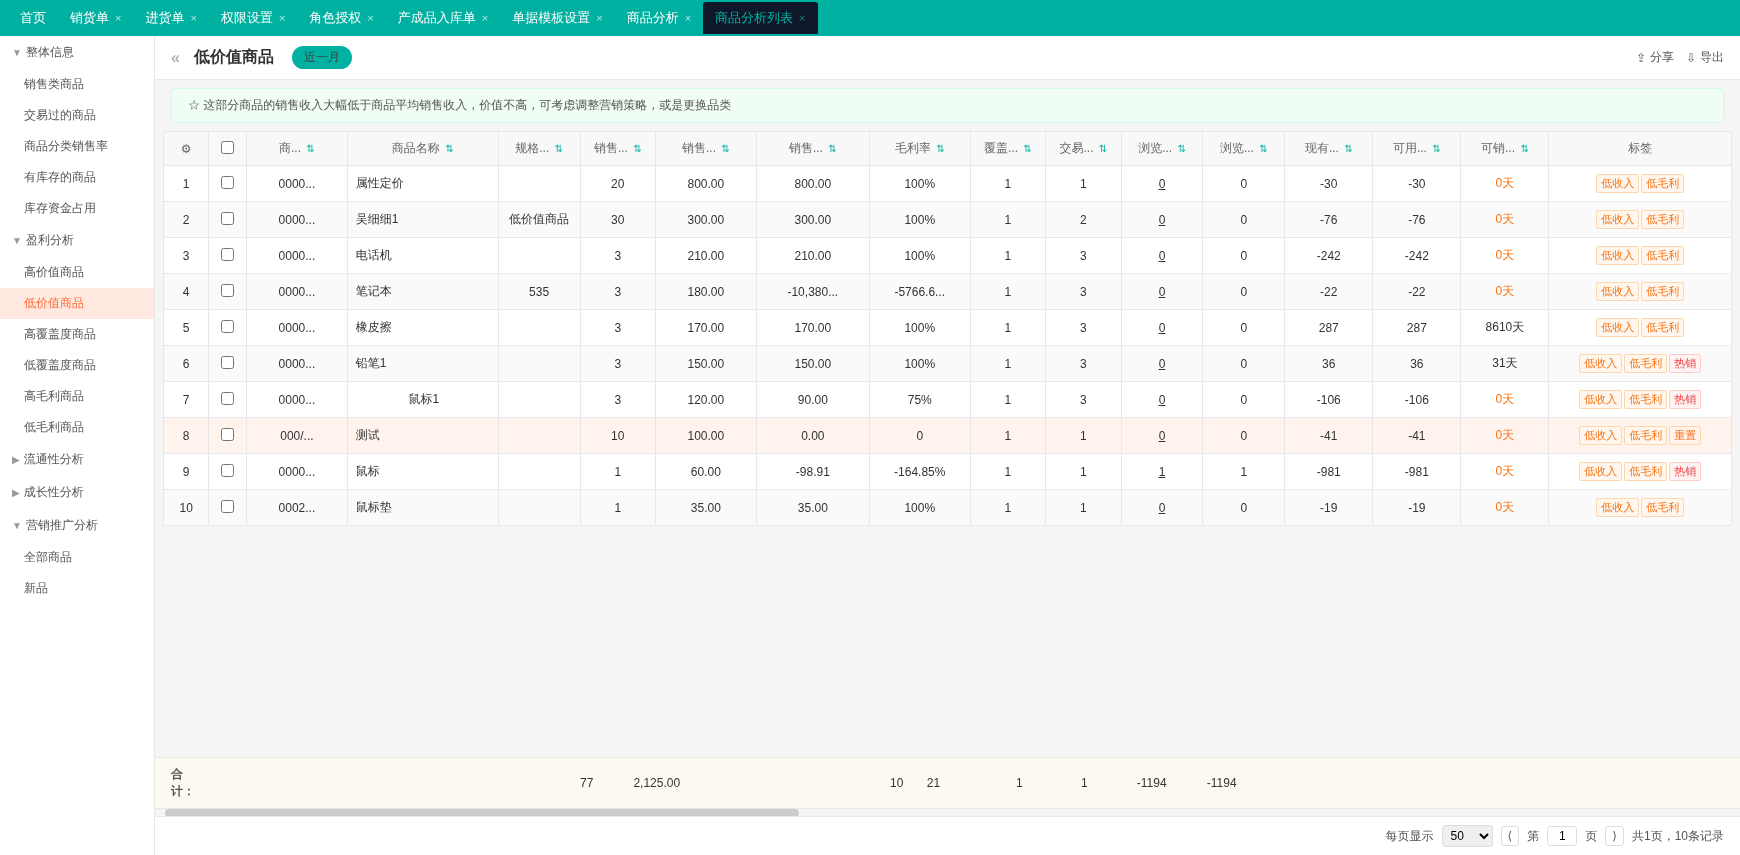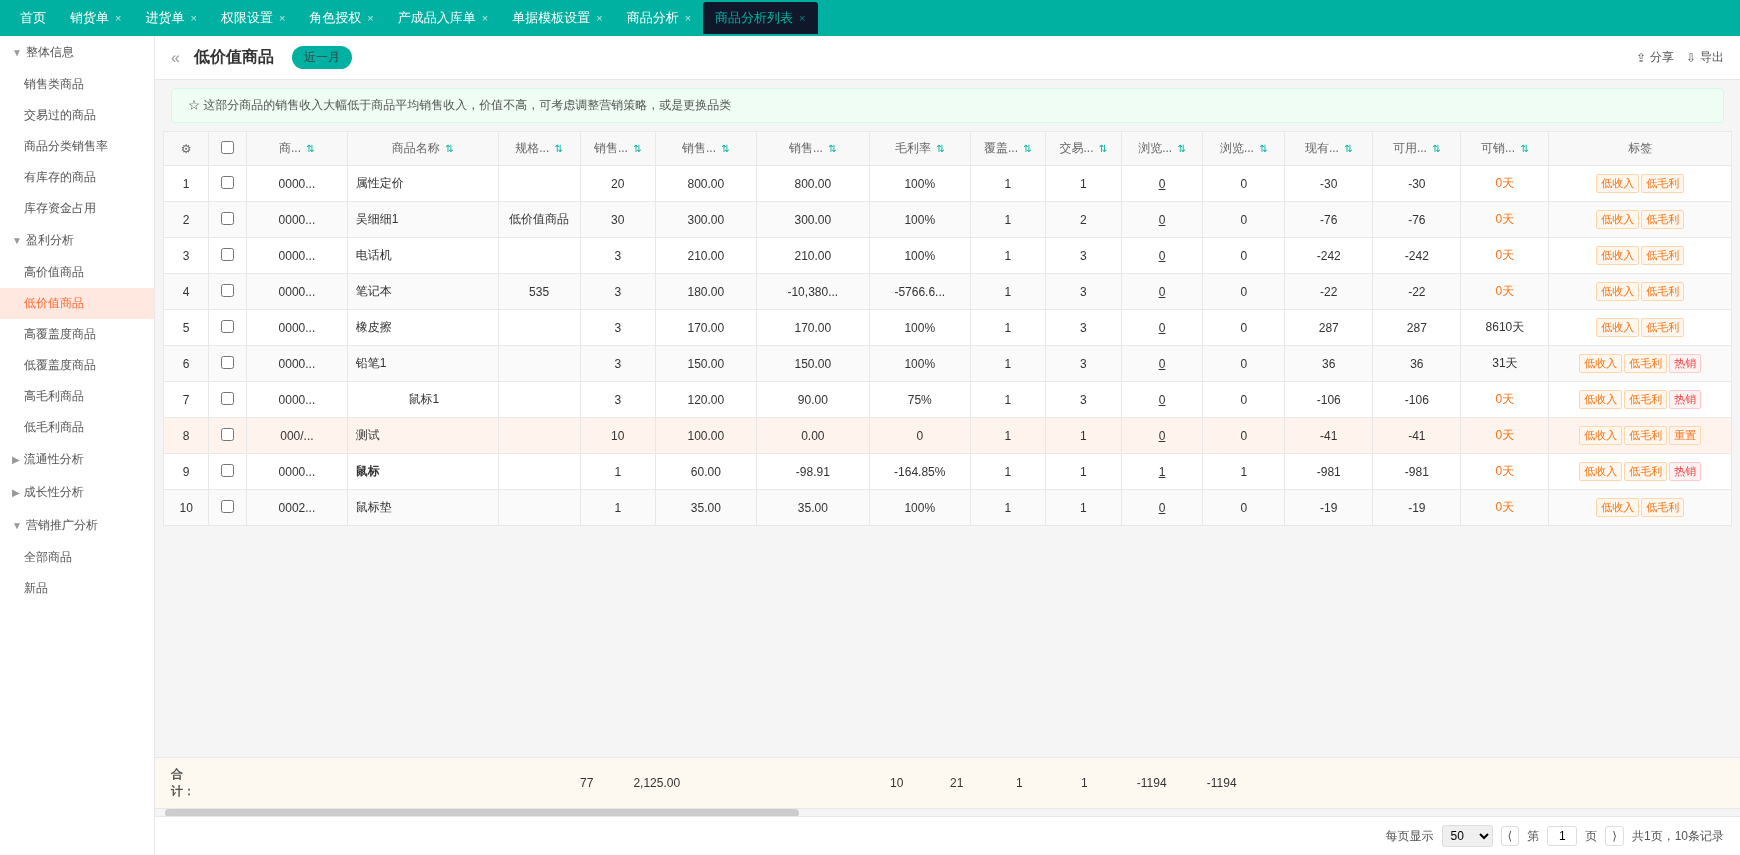--- a/index.html
+++ b/index.html
@@ -367,21 +367,21 @@
     <td>0</td>
     <td>-41</td>
     <td>-41</td>
     <td style="color:#f97316;">0天</td>
     <td><span class="tag tag-orange" style="">低收入</span><span class="tag tag-orange" style="">低毛利</span><span class="tag" style="color:#f97316;border:1px solid #fed7aa;">重置</span></td>
   </tr>
             <tr>
     <td>9</td>
     <td><input type="checkbox" style=""></td>
     <td>0000...</td>
-    <td style="text-align:left; padding-left:8px;font-weight:bold;">鼠标</td>
+    <td style="text-align:left; padding-left:8px;">鼠标</td>
     <td></td>
     <td>1</td>
     <td>60.00</td>
     <td>-98.91</td>
     <td>-164.85%</td>
     <td>1</td>
     <td>1</td>
     <td><span class="underline">1</span></td>
     <td>1</td>
     <td>-981</td>
@@ -418,21 +418,21 @@
         <div style="width:36px;"></div>
         <div style="width:30px;"></div>
         <div style="width:80px;"></div>
         <div style="width:120px;"></div>
         <div style="width:65px;"></div>
         <div style="width:60px; text-align:center;">77</div>
         <div style="width:80px; text-align:center;">2,125.00</div>
         <div style="width:90px;"></div>
         <div style="width:80px;"></div>
         <div style="width:60px; text-align:center;">10</div>
-        <div style="width:60px; text-align:center;">21</div>
+        <div style="width:60px; text-align:left;">21</div>
         <div style="width:65px; text-align:center;">1</div>
         <div style="width:65px; text-align:center;">1</div>
         <div style="width:70px; text-align:center;">-1194</div>
         <div style="width:70px; text-align:center;">-1194</div>
       </div>
     </div>
 
     <div class="bottom-scroll">
       <div class="bottom-scroll-inner"></div>
     </div>

